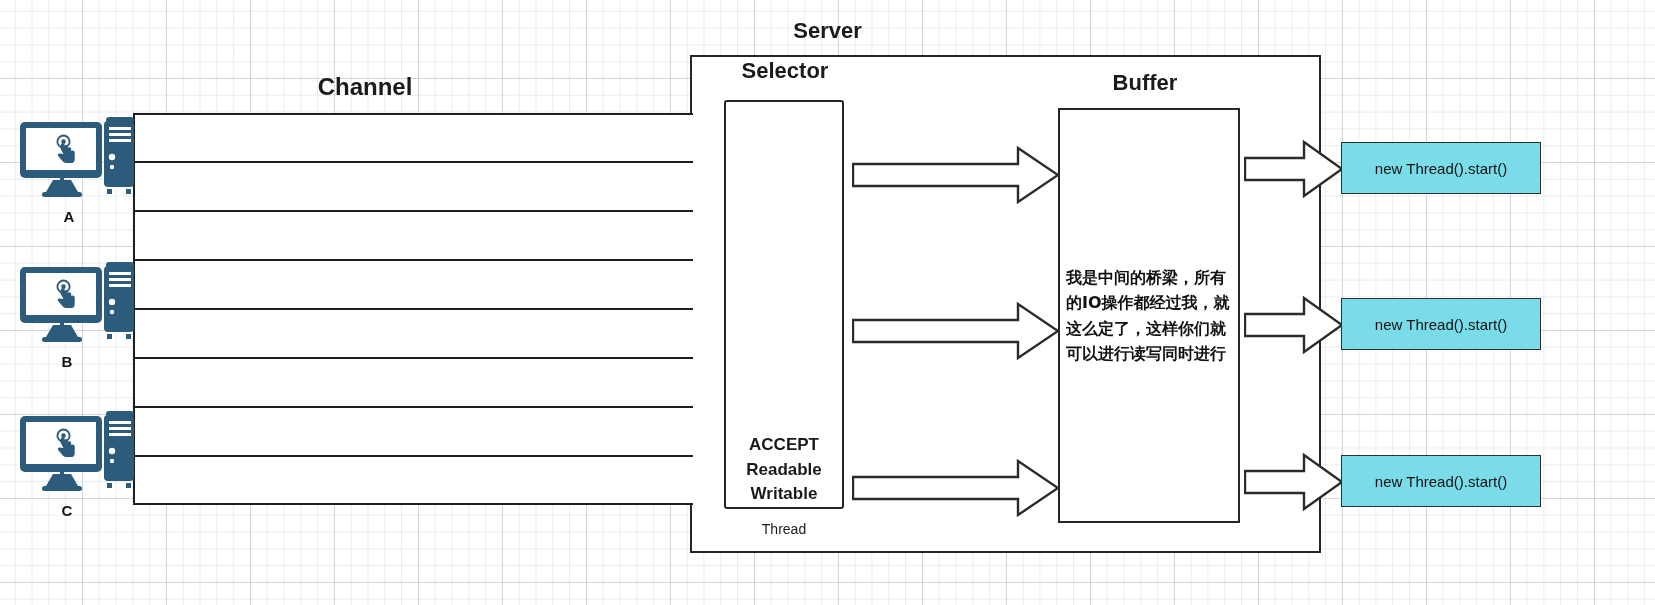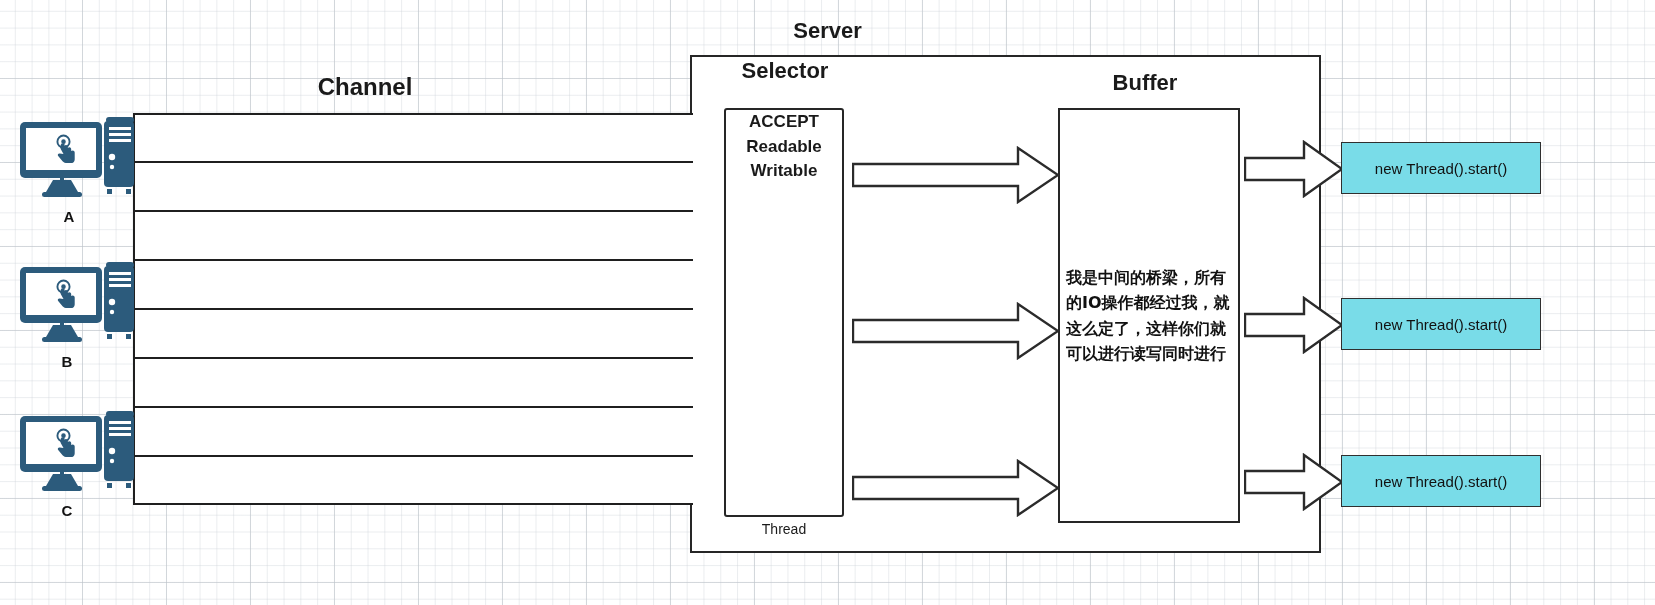--- a/index.html
+++ b/index.html
@@ -49,24 +49,24 @@
     border-left:2.5px solid #1f1f1f;
     background:#ffffff;
   }
   .chan-line{
     position:absolute;left:133px;width:560px;height:0;
     border-top:2.2px solid #1f1f1f;
   }
 
   
   #selector-box{
-    position:absolute;left:724px;top:108px;width:120px;height:409px;
+    position:absolute;left:724px;top:100px;width:120px;height:409px;
     border:2px solid #262626;border-radius:3px;background:#ffffff;
     box-sizing:border-box;
-    display:flex;align-items:flex-start;justify-content:center;
+    display:flex;align-items:flex-end;justify-content:center;
   }
   #selector-text{
     font-size:17px;font-weight:bold;color:#1a1a1a;line-height:1.45;
     text-align:center;white-space:pre-line;
   }
   #thread-label{
     position:absolute;left:724px;top:521px;width:120px;
     text-align:center;font-size:14px;font-weight:normal;color:#1a1a1a;
   }
 

